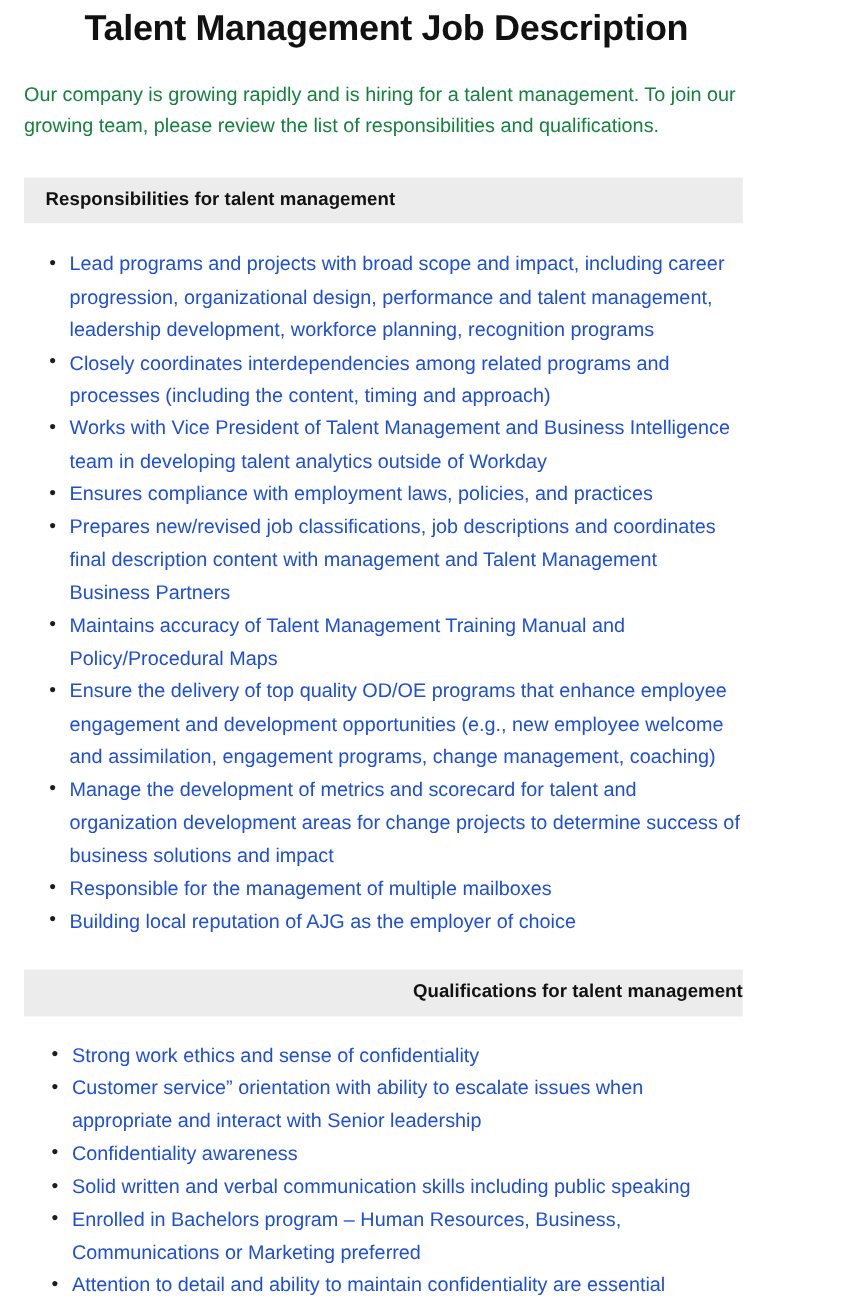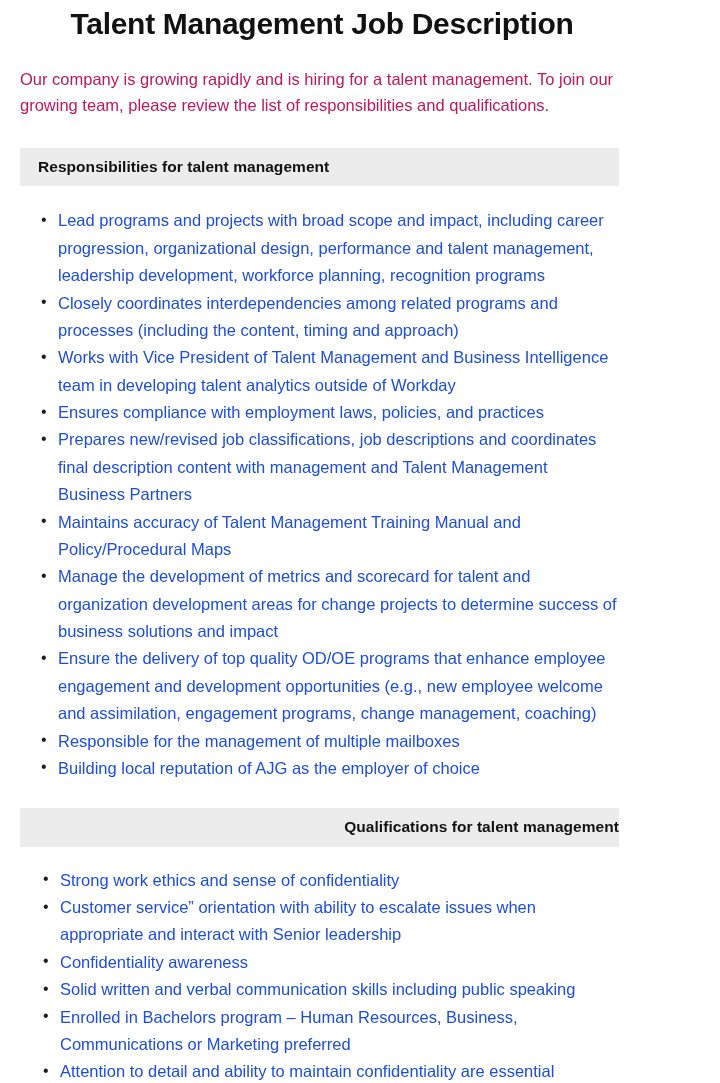--- a/index.html
+++ b/index.html
@@ -28,21 +28,21 @@
     margin: 0;
     padding: 6px 24px 0 24px;
     line-height: 1.22;
     color: #111111;
   }
   .intro {
     font-size: 16.5px;
     line-height: 1.62;
     margin: 0;
     padding: 23px 25px 0 20px;
-    color: #be185d;
+    color: #15803d;
   }
   .section {
     margin: 0;
   }
   .section-header {
     background: #ececec;
     margin: 0 25px 0 20px;
     padding: 9px 0 10px 18px;
     box-sizing: border-box;
   }
@@ -108,22 +108,22 @@
     <div class="section-header">
       <span class="section-header-title">Responsibilities for talent management</span>
     </div>
     <ul class="bullets">
       <li>Lead programs and projects with broad scope and impact, including career progression, organizational design, performance and talent management, leadership development, workforce planning, recognition programs</li>
       <li>Closely coordinates interdependencies among related programs and processes (including the content, timing and approach)</li>
       <li>Works with Vice President of Talent Management and Business Intelligence team in developing talent analytics outside of Workday</li>
       <li>Ensures compliance with employment laws, policies, and practices</li>
       <li>Prepares new/revised job classifications, job descriptions and coordinates final description content with management and Talent Management Business Partners</li>
       <li>Maintains accuracy of Talent Management Training Manual and Policy/Procedural Maps</li>
+      <li>Ensure the delivery of top quality OD/OE programs that enhance employee engagement and development opportunities (e.g., new employee welcome and assimilation, engagement programs, change management, coaching)</li>
       <li>Manage the development of metrics and scorecard for talent and organization development areas for change projects to determine success of business solutions and impact</li>
-      <li>Ensure the delivery of top quality OD/OE programs that enhance employee engagement and development opportunities (e.g., new employee welcome and assimilation, engagement programs, change management, coaching)</li>
       <li>Responsible for the management of multiple mailboxes</li>
       <li>Building local reputation of AJG as the employer of choice</li>
     </ul>
   </section>
 
   <section class="section sec-qualifications">
     <div class="section-header">
       <span class="section-header-title">Qualifications for talent management</span>
     </div>
     <ul class="bullets">

